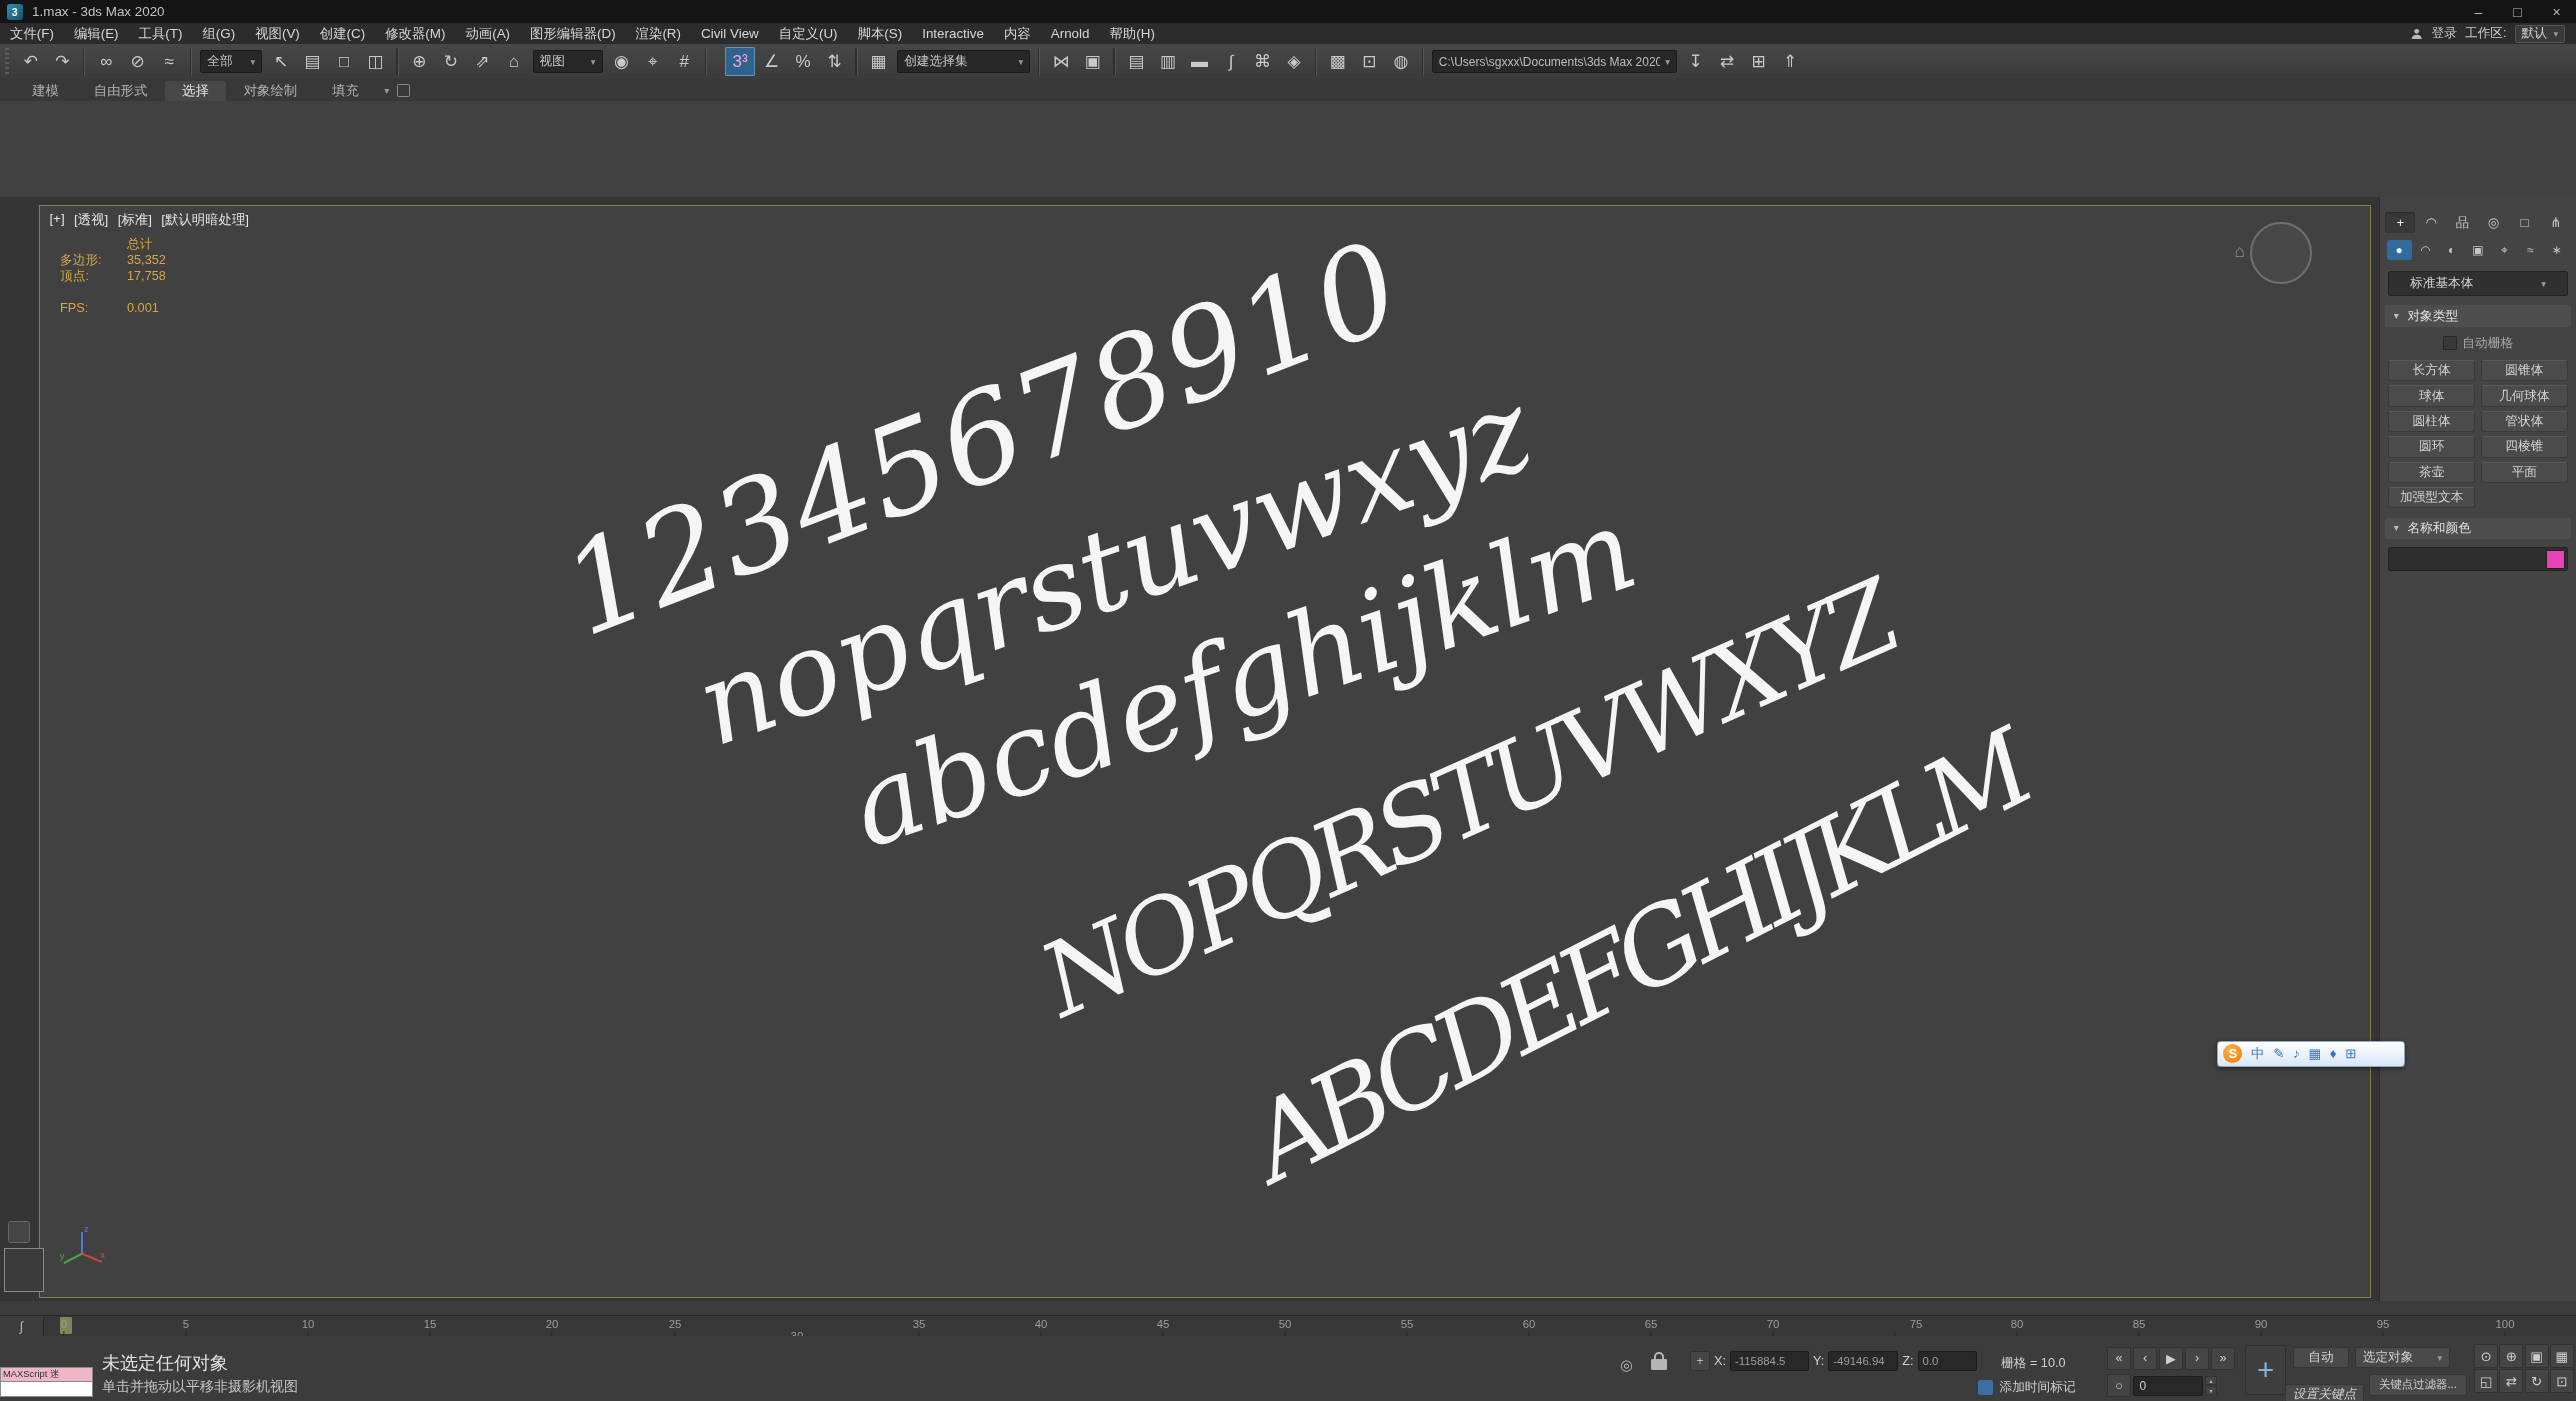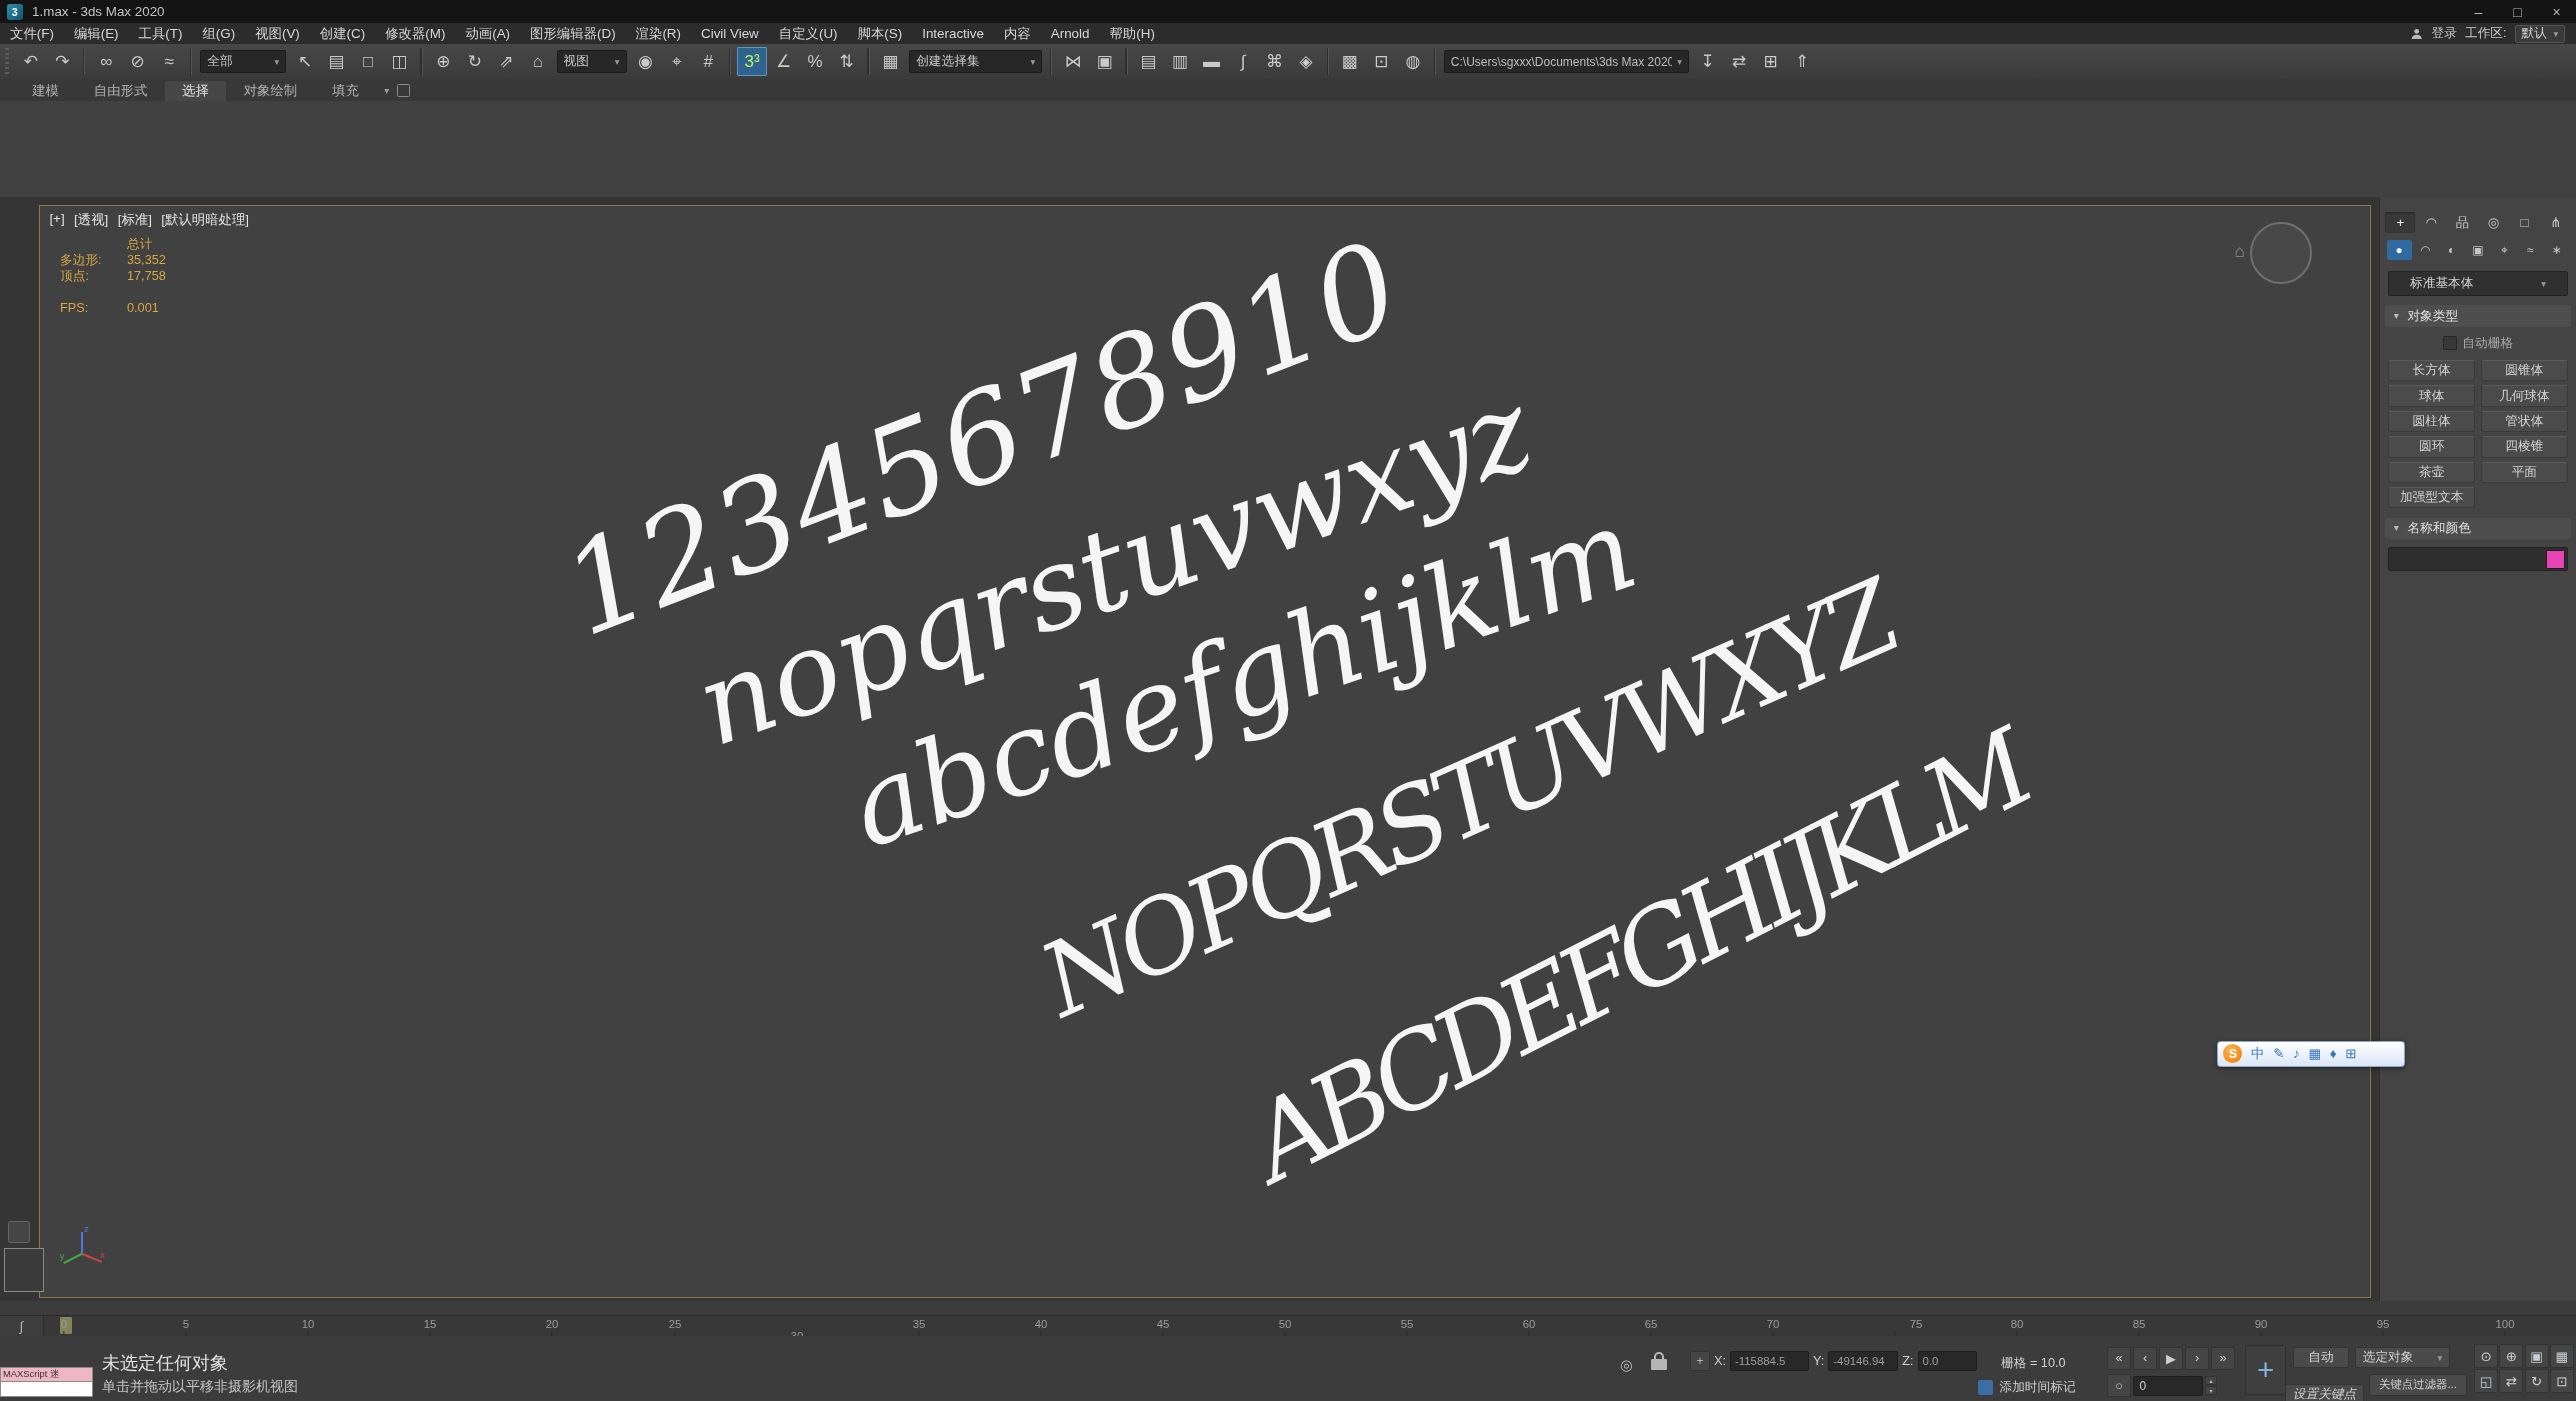--- a/index.html
+++ b/index.html
@@ -23,21 +23,21 @@
   .mini-dd{height:16px;background:#3a3a3a;border:0.7px solid #555;border-radius:2px;display:flex;align-items:center;
            padding:0 6px;gap:6.7px;font-size:12.7px;color:#d2d2d2;}
   .dd-caret{font-size:9.4px;color:#9a9a9a;}
 
   
   .toolbar{position:absolute;top:44px;left:0;right:0;height:35px;background:linear-gradient(#474747,#3b3b3b);
            border-bottom:0.7px solid #2c2c2c;display:flex;align-items:center;padding:0 5.4px;gap:2px;}
   .tb-grip{width:3.4px;height:27px;margin-right:5.4px;background:repeating-linear-gradient(#5c5c5c 0 2px,transparent 2px 4.7px);}
   .tb-icon{width:29.5px;height:29.5px;border-radius:2px;display:flex;align-items:center;justify-content:center;
            font-size:17px;color:#c9c9c9;flex:none;}
-  .tb-icon.active{background:#2e628f;box-shadow:inset 0 0 0 0.7px #74a8d0;color:#bef264;}
+  .tb-icon.active{background:#2e628f;box-shadow:inset 0 0 0 0.7px #74a8d0;color:#f9a8d4;margin-left:12px;}
   .tb-sep{width:1.3px;height:27px;background:#2e2e2e;border-right:0.7px solid #555;margin:0 4px;flex:none;}
   .tb-dd{height:23px;background:#272727;border:0.7px solid #1b1b1b;border-radius:2px;display:flex;align-items:center;
          justify-content:space-between;gap:5.4px;padding:0 6px;margin:0 2px;font-size:12.7px;color:#c9c9c9;flex:none;box-sizing:border-box;}
   .tb-dd .dd-v{white-space:nowrap;overflow:hidden;}
   .tb-field .dd-v{font-size:12px;color:#bdbdbd;}
 
   
   .ribbon-tabs{position:absolute;top:79px;left:0;right:0;height:21.5px;background:#383838;display:flex;align-items:flex-end;
                padding-left:14.8px;}
   #ribbon-tab-items{display:flex;height:20px;}
@@ -202,21 +202,21 @@
   <div class="toolbar">
     <div class="tb-grip"></div>
     <div id="toolbar-items" style="display:flex;align-items:center;gap:2px;">
         <div class="tb-icon">↶</div>
         <div class="tb-icon">↷</div>
         <div class="tb-sep"></div>
         <div class="tb-icon">∞</div>
         <div class="tb-icon">⊘</div>
         <div class="tb-icon">≈</div>
         <div class="tb-sep"></div>
-        <div class="tb-dd" style="width: 86px;">
+        <div class="tb-dd" style="width: 62px;">
           <span class="dd-v">全部</span>
           <span class="dd-caret">▾</span>
         </div>
         <div class="tb-icon">↖</div>
         <div class="tb-icon">▤</div>
         <div class="tb-icon">□</div>
         <div class="tb-icon">◫</div>
         <div class="tb-sep"></div>
         <div class="tb-icon">⊕</div>
         <div class="tb-icon">↻</div>

